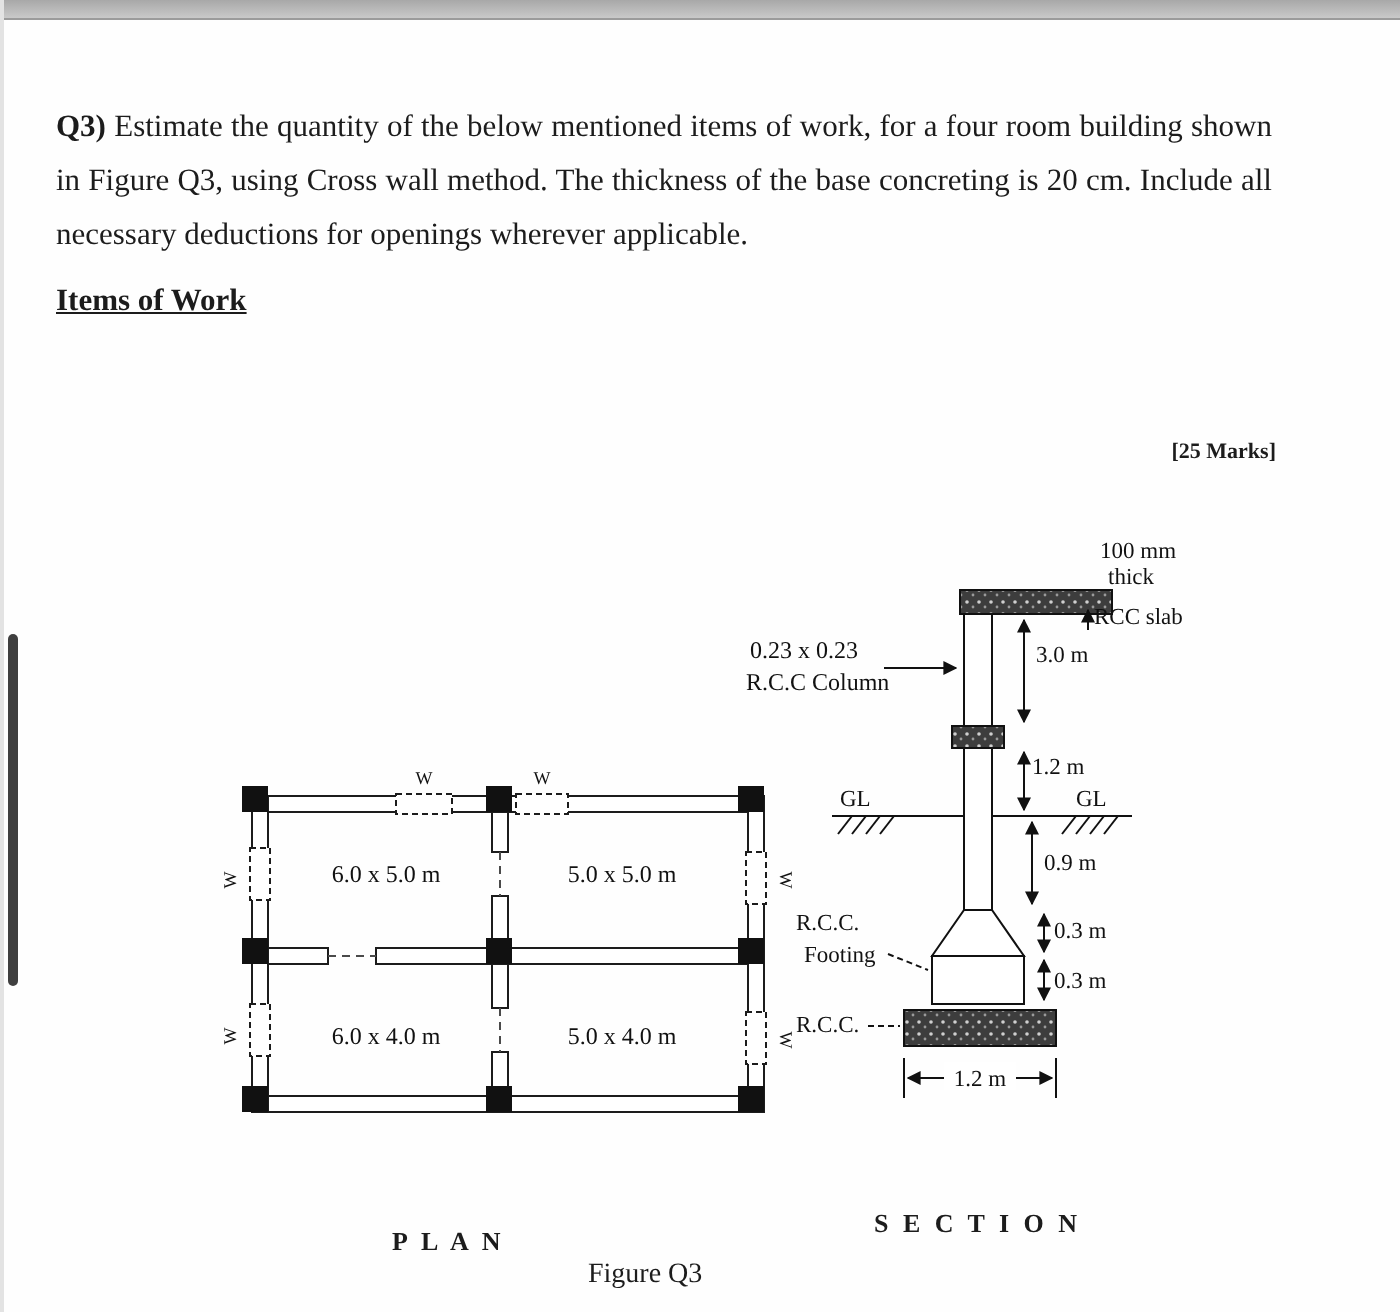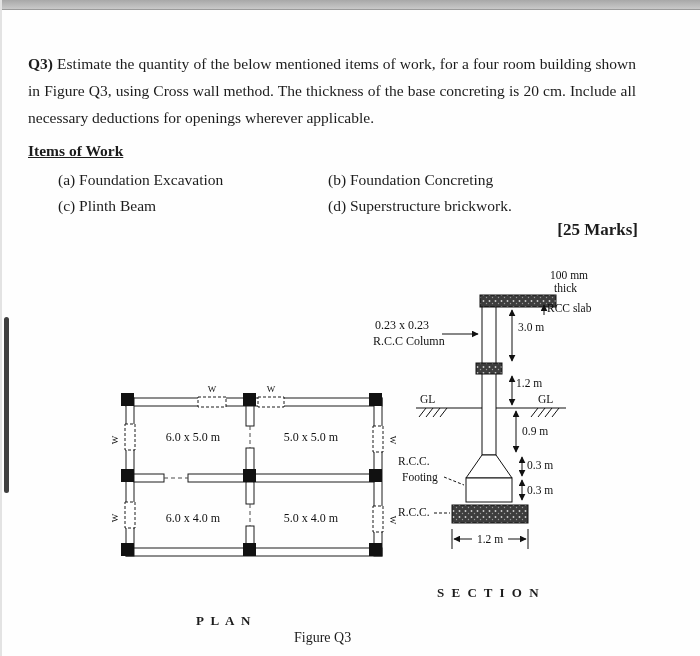--- a/index.html
+++ b/index.html
@@ -14,48 +14,42 @@
   .scan-left { position:absolute; top:0; left:0; width:2px; height:656px; background:#e3e3e3; }
   .scan-artifact { position:absolute; left:4px; top:317px; width:5px; height:176px;
     background:#3f3f3f; border-radius:3px; }
   .question { position:absolute; left:28px; top:50px; width:608px;
     font-size:15.5px; line-height:27px; text-align:justify; }
   .question b { font-weight:bold; }
   .items-heading { position:absolute; left:28px; top:142px;
     font-size:15.5px; font-weight:bold; text-decoration:underline; }
   .items-grid { position:absolute; left:58px; top:167px; width:580px;
     display:grid; grid-template-columns:270px 300px; font-size:15.5px; line-height:26px; }
-  .marks { position:absolute; top:220px; right:62px; font-size:17px; font-weight:bold; }
+  .marks { position:absolute; top:220px; right:62px; font-size:11px; font-weight:bold; }
   .plan-svg { position:absolute; left:108px; top:378px; }
   .section-svg { position:absolute; left:368px; top:263px; }
   .drawing-label { position:absolute; font-size:13px; font-weight:bold; letter-spacing:2px; }
   .plan-label { left:196px; top:577px;margin-top:36px; }
-  .section-label { left:437px; top:585px;text-align:right; }
+  .section-label { left:437px; top:604px;text-align:right; }
   .figure-caption { position:absolute; left:294px; top:630px; font-size:14px; font-weight:normal; }
   svg text { font-family:"Liberation Serif", serif; }
 </style>
 </head>
 <body>
 
 <div class="page">
   <div class="scan-top"></div>
   <div class="scan-left"></div>
   <div class="scan-artifact"></div>
 
   <p class="question"><b>Q3)</b>
     <span>Estimate the quantity of the below mentioned items of work, for a four room building shown in Figure Q3, using Cross wall method. The thickness of the base concreting is 20 cm. Include all necessary deductions for openings wherever applicable.</span></p>
 
   <div class="items-heading">Items of Work</div>
 
-  <div class="items-grid">
-    <div>(a) Foundation Excavation</div>
-    <div>(b) Foundation Concreting</div>
-    <div>(c) Plinth Beam</div>
-    <div>(d) Superstructure brickwork.</div>
-  </div>
 
   <div class="marks">[25 Marks]</div>
 
   <svg class="plan-svg" viewBox="0 0 292 205" width="292" height="205">
 
     <g stroke="#1c1c1c" fill="#ffffff" stroke-width="1">
       <rect x="18" y="20" width="256" height="8"></rect>
       <rect x="18" y="170" width="256" height="8"></rect>
       <rect x="18" y="20" width="8" height="158"></rect>
       <rect x="266" y="20" width="8" height="158"></rect>

